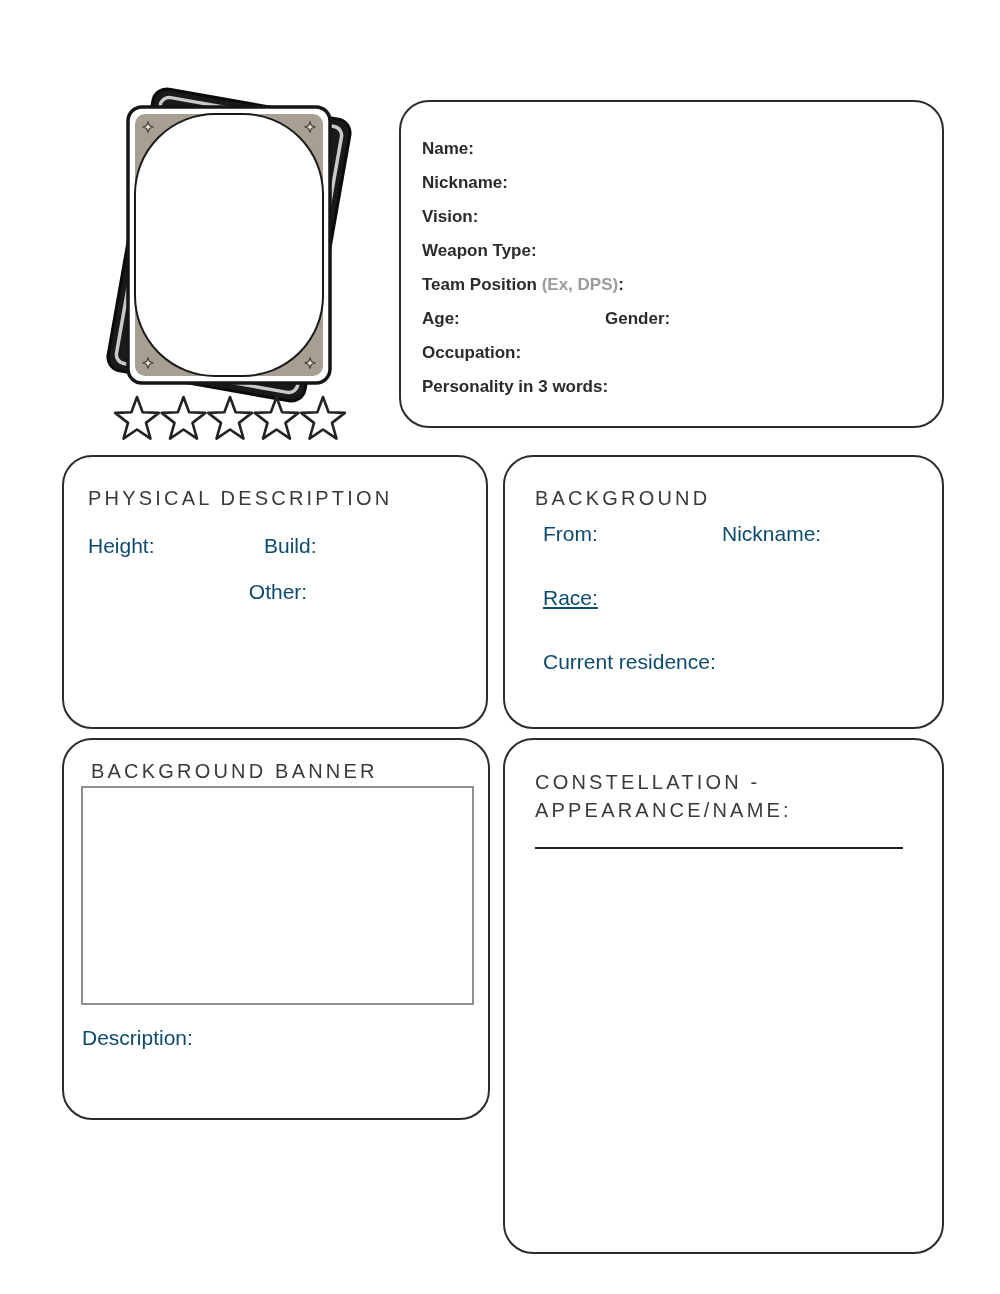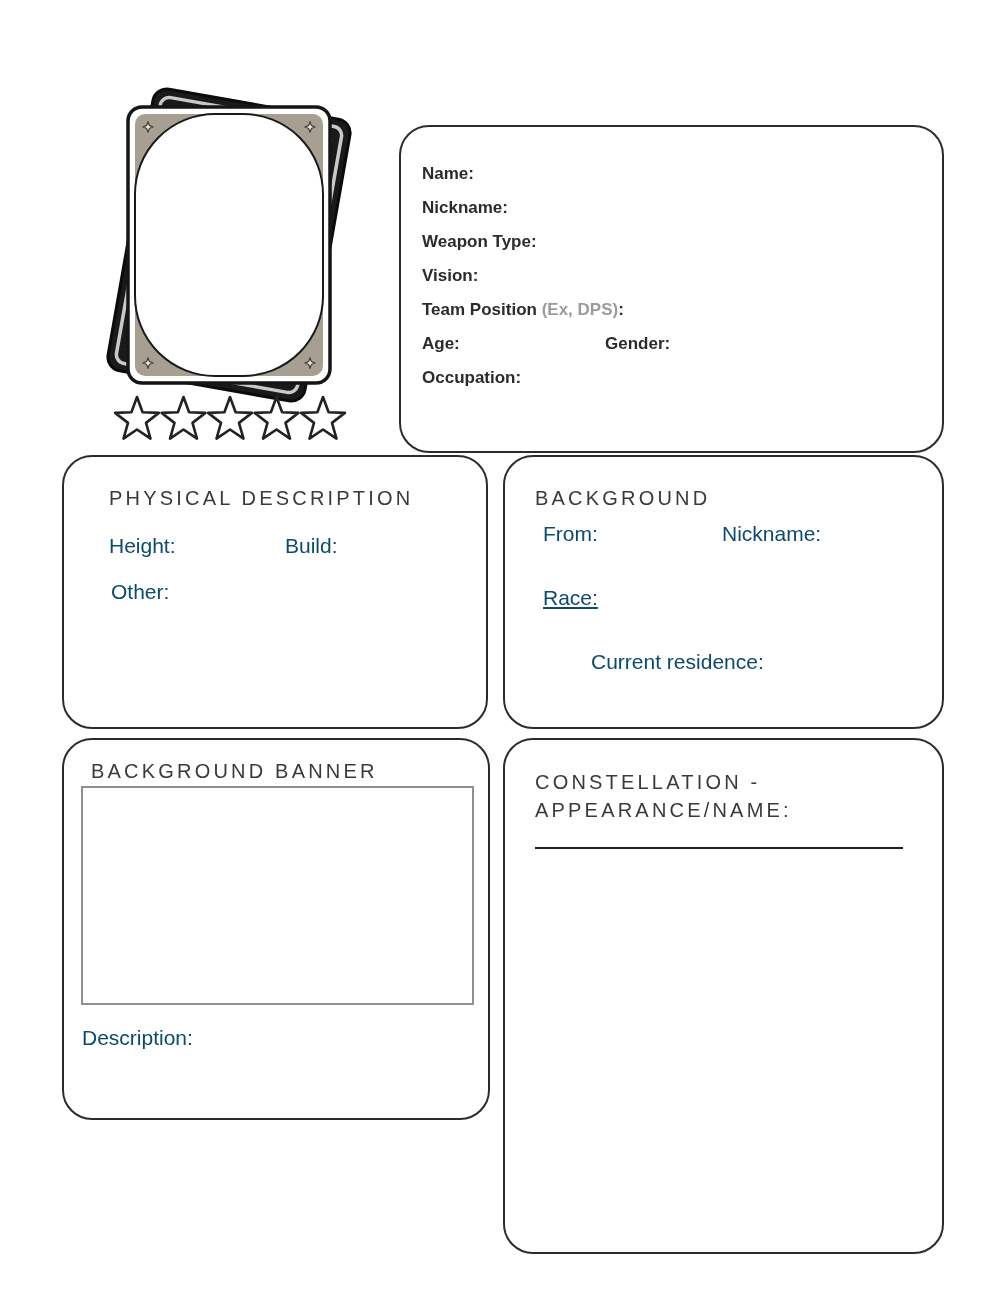--- a/index.html
+++ b/index.html
@@ -11,41 +11,41 @@
     overflow:hidden;
   }
   .box{
     position:absolute;
     border:2px solid #2c2c2c;
     border-radius:30px;
     background:#ffffff;
     box-sizing:border-box;
   }
   
-  .info-box{left:399px;top:100px;width:545px;height:328px;padding:30px 20px 0 21px;margin-top:25px;}
+  .info-box{left:399px;top:100px;width:545px;height:328px;padding:30px 20px 0 21px;}
   .info-row{line-height:34px;font-size:17px;font-weight:bold;color:#2b2b2b;white-space:nowrap;}
   .info-hint{color:#9b9b9b;}
   .age-part{display:inline-block;width:183px;}
   
-  .phys-box{left:62px;top:455px;width:426px;height:274px;padding:30px 20px 0 45px;}
+  .phys-box{left:62px;top:455px;width:426px;height:274px;padding:30px 20px 0 24px;}
   .bg-box{left:503px;top:455px;width:441px;height:274px;padding:30px 20px 0 30px;}
   .banner-box{left:62px;top:738px;width:428px;height:382px;padding:0;}
   .const-box{left:503px;top:738px;width:441px;height:516px;padding:28px 20px 0 30px;}
   .motif-box{left:62px;top:1135px;width:426px;height:97px;padding:24px 14px 0 22px;}
   .sec-title{
     font-size:20px;letter-spacing:3.2px;color:#3a3a3a;font-weight:400;
     white-space:nowrap;
   }
   .field{font-size:21px;color:#0c4a6e;font-weight:400;}
   .field-row{display:flex;margin-top:24px;}
   .w176{width:176px;}
   .w179{width:179px;}
-  .phys-other{margin-top:22px;padding-left:2px;}
+  .phys-other{margin-top:22px;padding-left:2px;text-align:center;}
   .bg-race{margin-top:40px;padding-left:8px;text-decoration:underline;}
-  .bg-res{margin-top:40px;padding-left:8px;margin-left:48px;}
+  .bg-res{margin-top:40px;padding-left:8px;}
   .bg-fields{padding-left:8px;margin-top:12px;}
   
   .banner-title{position:absolute;left:27px;top:20px;}
   .banner-frame{
     position:absolute;left:17px;top:46px;width:393px;height:219px;
     border:2px solid #8f8f8f;background:#ffffff;box-sizing:border-box;
   }
   .banner-desc{position:absolute;left:18px;top:286px;}
   
   .const-title{line-height:28px;}
@@ -95,25 +95,26 @@
       <path transform="translate(80.5,30)" d="M0,-23 L5.6,-7.7 L21.9,-7.1 L9,2.9 L13.5,18.6 L0,9.5 L-13.5,18.6 L-9,2.9 L-21.9,-7.1 L-5.6,-7.7 Z"></path>
       <path transform="translate(127,30)" d="M0,-23 L5.6,-7.7 L21.9,-7.1 L9,2.9 L13.5,18.6 L0,9.5 L-13.5,18.6 L-9,2.9 L-21.9,-7.1 L-5.6,-7.7 Z"></path>
       <path transform="translate(173.5,30)" d="M0,-23 L5.6,-7.7 L21.9,-7.1 L9,2.9 L13.5,18.6 L0,9.5 L-13.5,18.6 L-9,2.9 L-21.9,-7.1 L-5.6,-7.7 Z"></path>
       <path transform="translate(220,30)" d="M0,-23 L5.6,-7.7 L21.9,-7.1 L9,2.9 L13.5,18.6 L0,9.5 L-13.5,18.6 L-9,2.9 L-21.9,-7.1 L-5.6,-7.7 Z"></path>
     </g>
   </svg>
 
   <div class="box info-box">
     <div class="info-row">Name:</div>
     <div class="info-row">Nickname:</div>
+    <div class="info-row">Vision:</div>
     <div class="info-row">Weapon Type:</div>
-    <div class="info-row">Vision:</div>
     <div class="info-row"><span>Team Position </span><span class="info-hint">(Ex, DPS)</span><span>:</span></div>
     <div class="info-row"><span class="age-part">Age:</span><span>Gender:</span></div>
     <div class="info-row">Occupation:</div>
+    <div class="info-row">Personality in 3 words:</div>
   </div>
 
   <div class="box phys-box">
     <div class="sec-title">PHYSICAL DESCRIPTION</div>
     <div class="field-row field">
       <span class="w176">Height:</span>
       <span>Build:</span>
     </div>
     <div class="field phys-other">Other:</div>
   </div>

